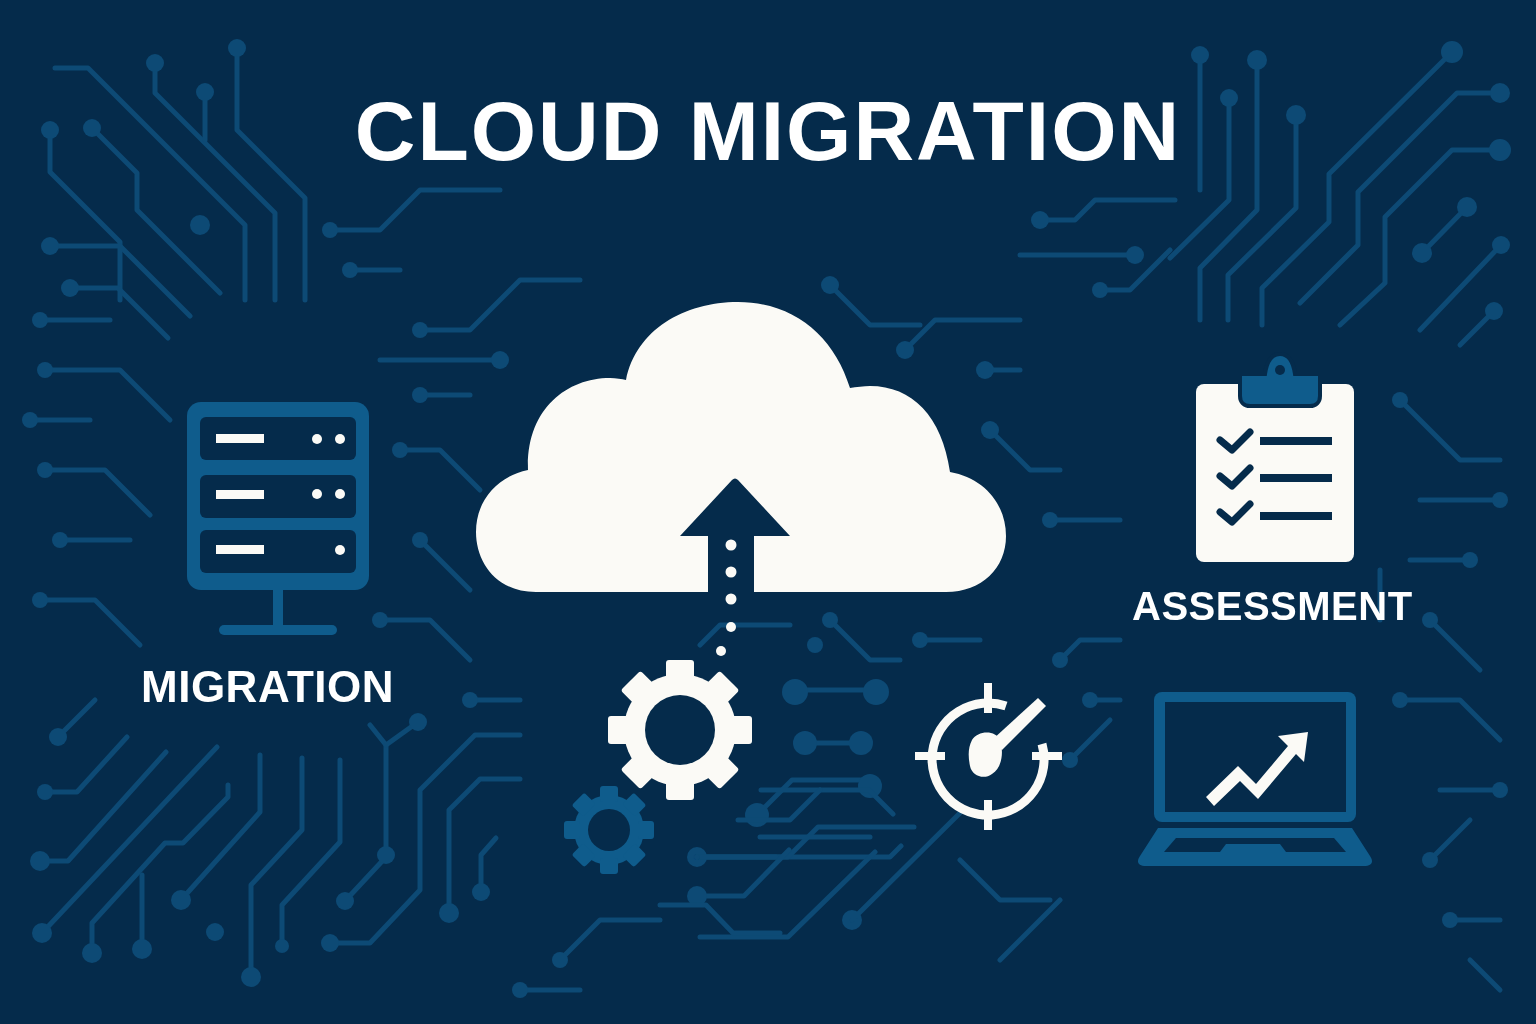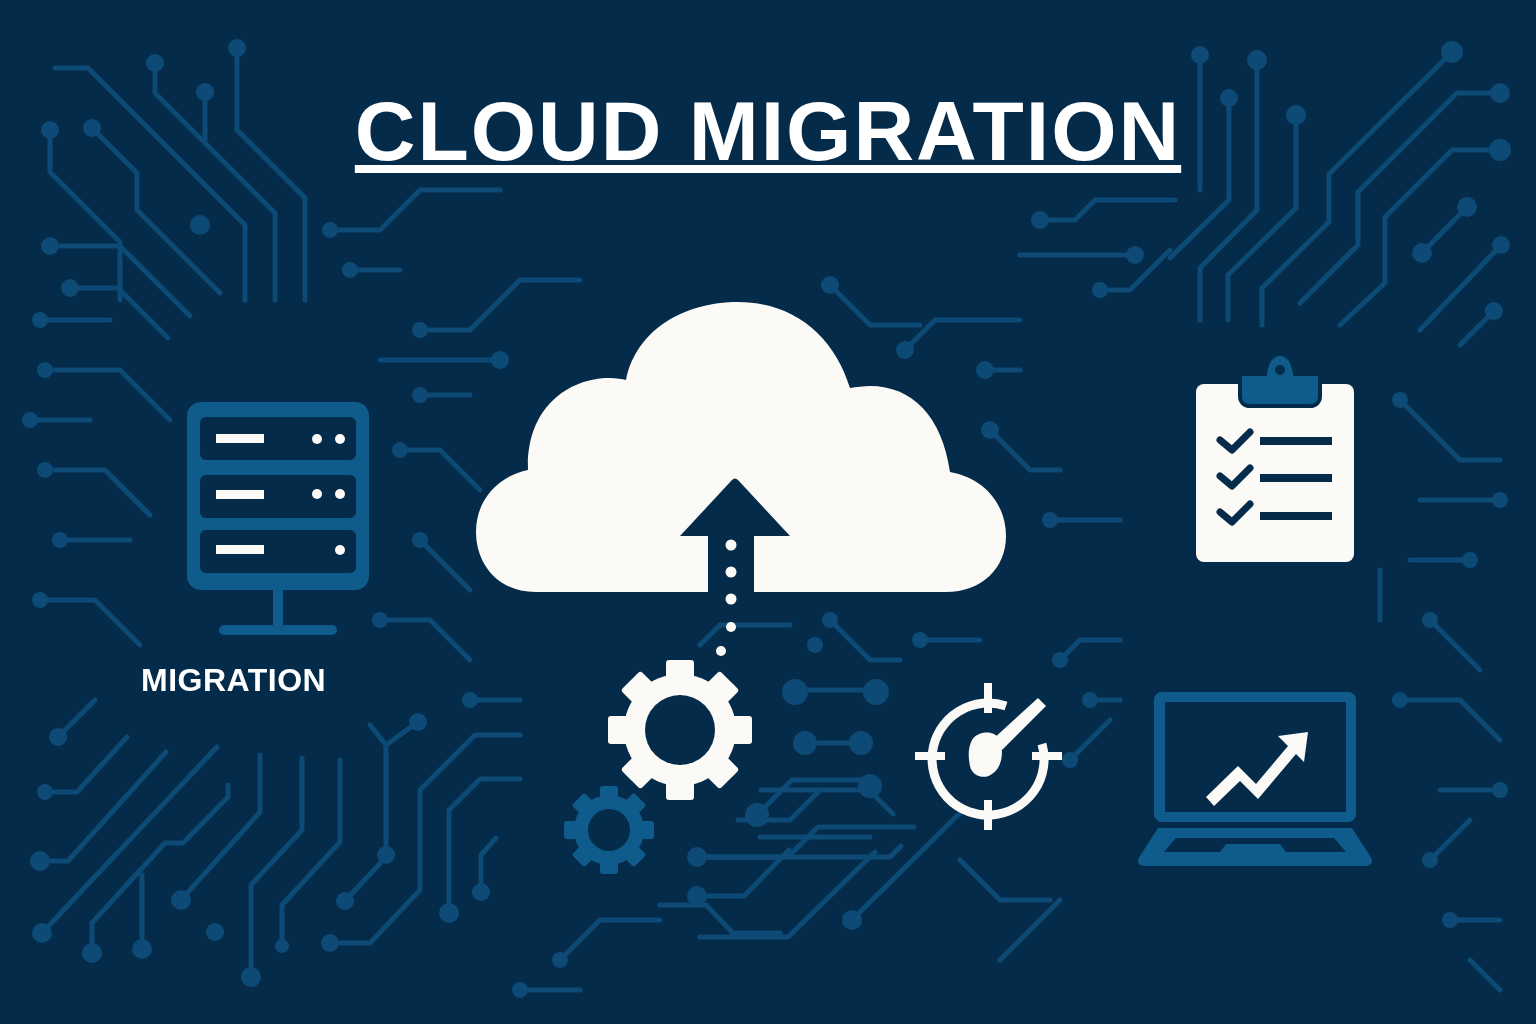--- a/index.html
+++ b/index.html
@@ -10,23 +10,23 @@
     }
     .canvas { position: relative; width: 1536px; height: 1024px; background: #052b4b; }
     .circuits { position: absolute; left: 0; top: 0; width: 1536px; height: 1024px; }
     .circuits path, .circuits line, .circuits polyline { stroke: #0d4a75; stroke-width: 5; fill: none; stroke-linecap: round; stroke-linejoin: round; }
     .circuits circle { fill: #0d4a75; }
     .title {
       position: absolute; left: 0; top: 82px; width: 1536px; text-align: center;
       color: #ffffff; font-weight: 700; font-size: 84px; line-height: 98px;
       letter-spacing: 2px;
     }
-    .title div { white-space: nowrap; text-decoration: underline; }
+    .title div { white-space: nowrap; }
     .label {
-      position: absolute; color: #ffffff; font-weight: 700; font-size: 32px;
+      position: absolute; color: #ffffff; font-weight: 700; font-size: 44px;
       letter-spacing: 0.5px; white-space: nowrap;
     }
     .icon { position: absolute; }
   </style>
 </head>
 <body>
 
 <div class="canvas">
 
   <svg class="circuits" viewBox="0 0 1536 1024">
@@ -253,20 +253,21 @@
     <rect x="4" y="32" width="158" height="178" rx="8" fill="#fbfaf6"></rect>
     <path d="M48,22 L73,22 C75,8 80,2 88,2 C96,2 101,8 103,22 L128,22 L128,44 C128,50 124,54 118,54 L58,54 C52,54 48,50 48,44 Z" fill="#0f5c8c" stroke="#052b4b" stroke-width="4"></path>
     <circle cx="88" cy="18" r="5" fill="#052b4b"></circle>
     <polyline points="28,88 40,98 58,80" stroke="#052b4b" stroke-width="7" fill="none" stroke-linecap="round" stroke-linejoin="round"></polyline>
     <polyline points="28,124 40,134 58,116" stroke="#052b4b" stroke-width="7" fill="none" stroke-linecap="round" stroke-linejoin="round"></polyline>
     <polyline points="28,160 40,170 58,152" stroke="#052b4b" stroke-width="7" fill="none" stroke-linecap="round" stroke-linejoin="round"></polyline>
     <rect x="68" y="85" width="72" height="8" fill="#052b4b"></rect>
     <rect x="68" y="122" width="72" height="8" fill="#052b4b"></rect>
     <rect x="68" y="160" width="72" height="8" fill="#052b4b"></rect>
   </svg>
+  <div class="label" style="left:1132px; top:584px; font-size:40px;">ASSESSMENT</div>
 
   <svg class="icon" style="left:608px; top:656px;" width="144" height="148" viewBox="0 0 144 148">
     <g fill="#fbfaf6">
       <circle cx="72" cy="74" r="56"></circle>
       <rect x="58" y="4" width="28" height="26" rx="3"></rect>
       <rect x="58" y="118" width="28" height="26" rx="3"></rect>
       <rect x="0" y="60" width="26" height="28" rx="3"></rect>
       <rect x="118" y="60" width="26" height="28" rx="3"></rect>
       <rect x="58" y="4" width="28" height="26" rx="3" transform="rotate(45 72 74)"></rect>
       <rect x="58" y="4" width="28" height="26" rx="3" transform="rotate(-45 72 74)"></rect>

